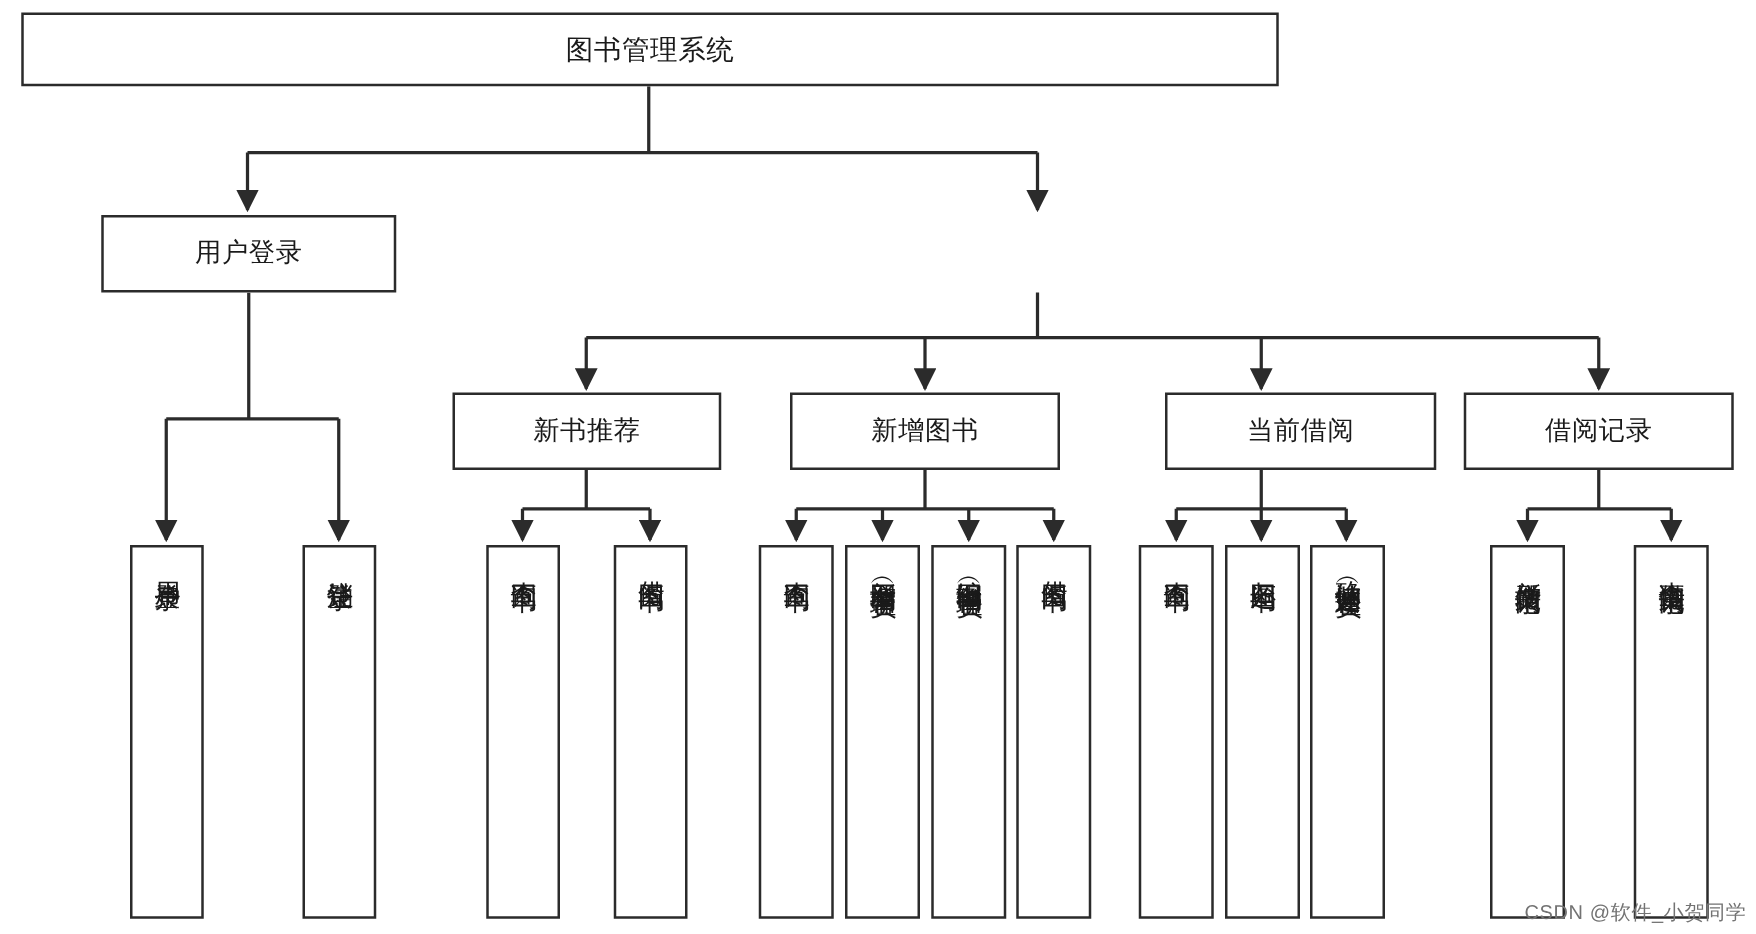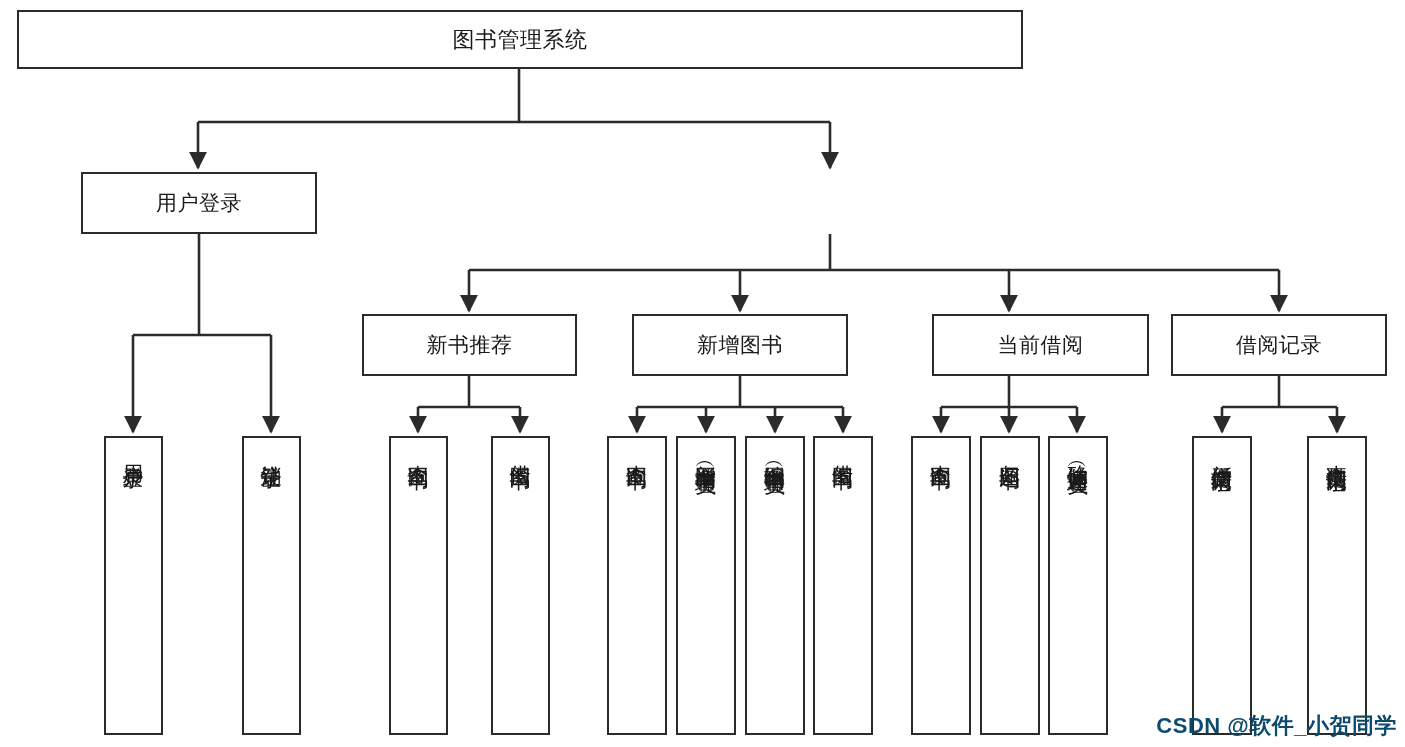--- a/index.html
+++ b/index.html
@@ -55,25 +55,24 @@
     font-size: 21px;
     line-height: 1.1;
     letter-spacing: 1.5px;
     white-space: normal;
     max-height: 280px;
   }
   #watermark {
     position: absolute;
     right: 8px;
     bottom: 6px;
-    font-size: 22px;
-    color: #0c4a6e;
+    font-size: 16px;
+    color: #737373;
     letter-spacing: 0.5px;
     white-space: nowrap;
-    font-weight: bold;
   }
 </style>
 </head>
 <body>
 
 <div id="diagram-canvas">
 
   <svg id="connector-layer" viewBox="0 0 1405 747" width="1405" height="747" aria-hidden="true">
     <defs>
       <marker id="arrow" viewBox="0 0 10 10" refX="9" refY="5" markerWidth="7" markerHeight="7" orient="auto-start-reverse">

